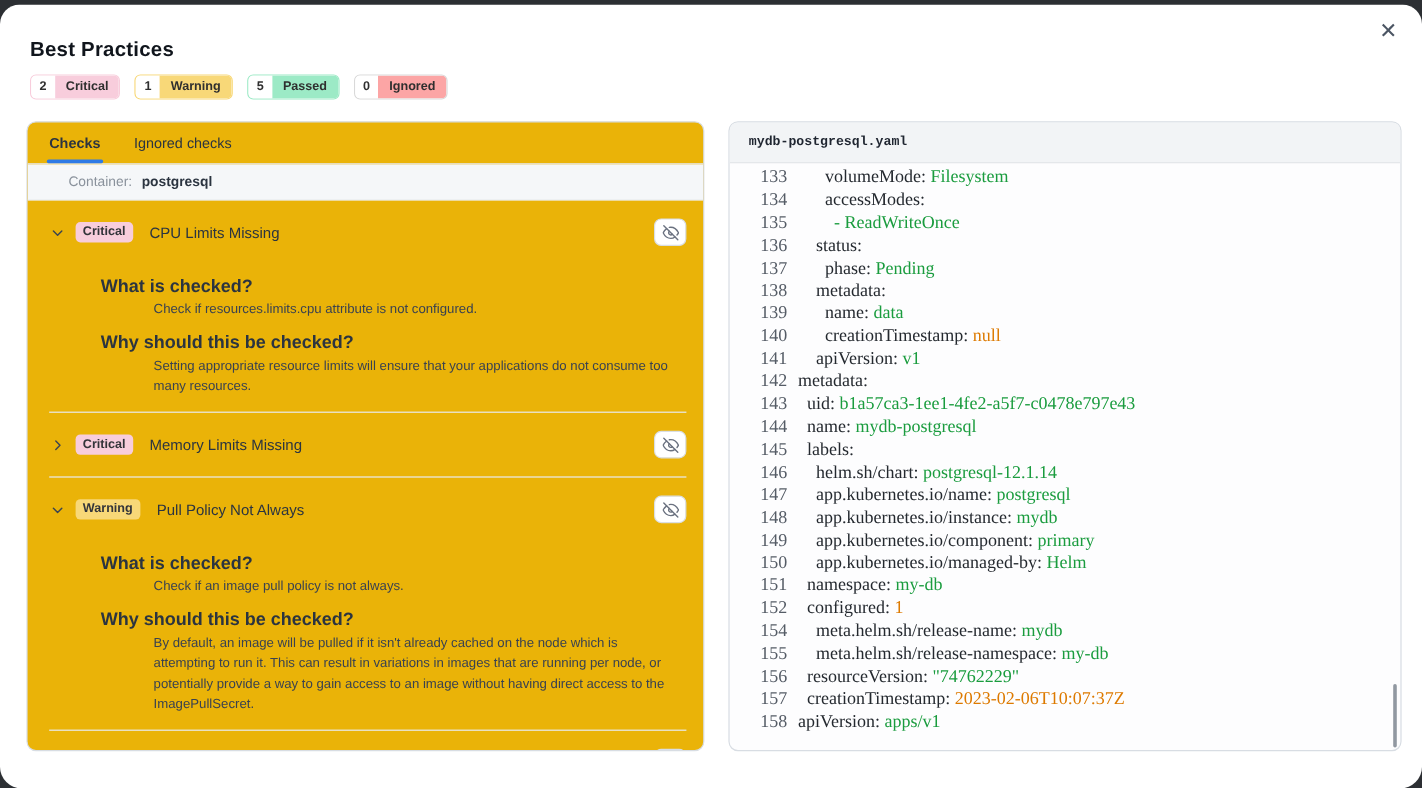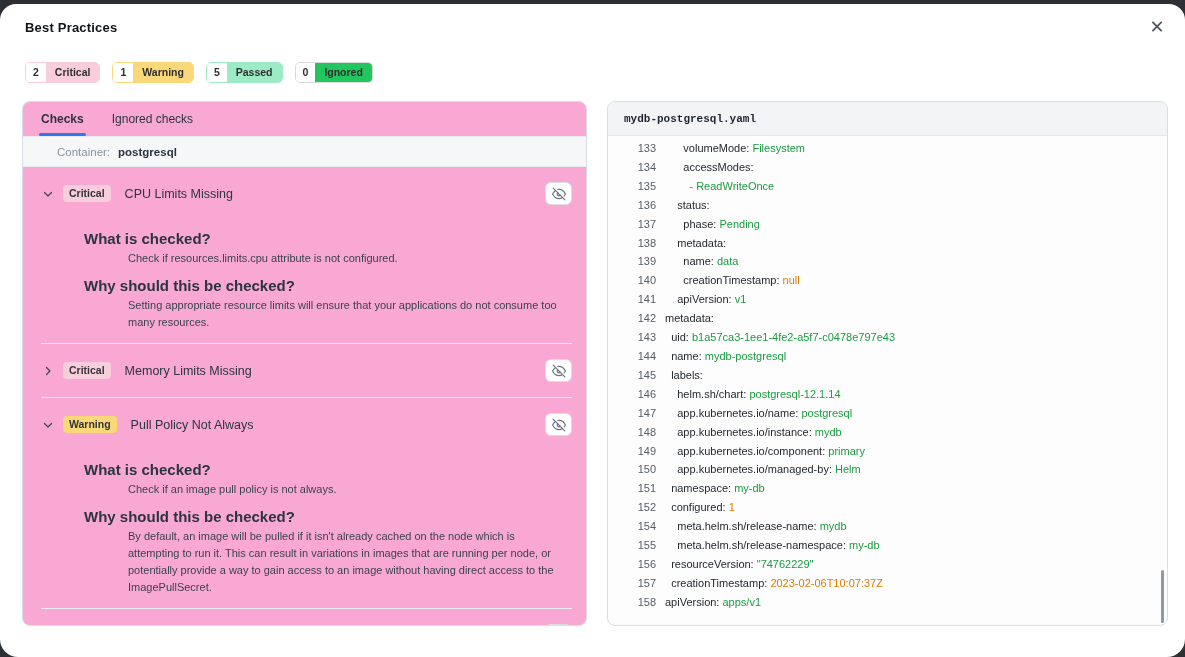--- a/index.html
+++ b/index.html
@@ -6,41 +6,41 @@
   html,body { width:1185px; height:657px; overflow:hidden; }
   body { background:#2c2f33; font-family:"Liberation Sans", sans-serif; }
 
   .modal {
     position:absolute; top:4px; left:0; right:0; bottom:0;
     background:#ffffff; border-radius:16px 16px 18px 18px;
     overflow:hidden;
   }
 
   .modal-title {
-    position:absolute; top:16px; left:25px;
-    font-size:13px; font-weight:700; color:#10151c; letter-spacing:.2px;
+    position:absolute; top:28px; left:25px;
+    font-size:17px; font-weight:700; color:#10151c; letter-spacing:.2px;
   }
   .close-btn {
     position:absolute; top:10px; right:16px; width:24px; height:24px;
     display:flex; align-items:center; justify-content:center;
     font-size:18px; color:#4b5563; cursor:pointer; background:none; border:none;
     font-family:"DejaVu Sans", sans-serif;
   }
 
   .badges { position:absolute; top:58px; left:25px; display:flex; gap:12px; }
   .badge {
     display:inline-flex; border:1px solid; border-radius:5px; overflow:hidden;
     font-size:10.5px; font-weight:700; color:#2f2f2f; line-height:1;
   }
   .badge .num { background:#fff; padding:4px 7px; }
   .badge .lbl { padding:4px 9px; }
 
   .panel {
     position:absolute; top:97px; height:525px;
-    border:1px solid #d8dde3; border-radius:8px; background:#f9a8d4; overflow:hidden;
+    border:1px solid #d8dde3; border-radius:8px; background:#eab308; overflow:hidden;
   }
   .panel.left  { left:22px;  width:565px; }
   .panel.right { left:607px; width:561px; background:#fdfdfe; }
 
   
   .tabs { height:35px; border-bottom:1px solid #e5e8ec; display:flex; align-items:stretch; padding:0 18px; gap:28px; }
   .tab { position:relative; display:flex; align-items:center; font-size:12px; color:#2b3440; cursor:pointer; }
   .tab.active { font-weight:700; }
   .tab.active::after { content:""; position:absolute; left:-2px; right:-2px; bottom:0; height:3px; background:#2e7ae5; border-radius:2px; }
 
@@ -67,21 +67,21 @@
   .check-body p  { font-size:11px; color:#3a4250; line-height:17px;margin-left:44px; }
   .sep { height:1px; background:#e9ecef; margin:0 14px 0 18px; }
 
   
   .code-header {
     height:34px; background:#f2f4f6; border-bottom:1px solid #e4e7ea;
     display:flex; align-items:center; padding:0 16px;
     font-family:"Liberation Mono","DejaVu Sans Mono",monospace;
     font-size:11px; font-weight:700; color:#1f2530;
   }
-  .code-body { padding-top:3px; font-family:Liberation Sans, sans-serif; font-size:11px; }
+  .code-body { padding-top:3px; font-family:Liberation Serif, serif; font-size:15px; }
   .code-line { display:flex; line-height:18.9px; }
   .ln { flex:0 0 48px; text-align:right; color:#555c66; }
   .lc { margin-left:9px; white-space:pre; color:#24292f; }
   .lc .v-g { color:#1a9c3e; }
   .lc .v-o { color:#dd7a00; }
 
   .scroll-thumb {
     position:absolute; right:3px; top:468px; width:3px; height:53px;
     background:#9198a1; border-radius:2px; cursor:pointer;
   }
@@ -102,21 +102,21 @@
       <div class="badge" style="border-color: rgb(248, 216, 120);">
         <span class="num">1</span>
         <span class="lbl" style="background: rgb(248, 216, 120);">Warning</span>
       </div>
       <div class="badge" style="border-color: rgb(156, 234, 198);">
         <span class="num">5</span>
         <span class="lbl" style="background: rgb(156, 234, 198);">Passed</span>
       </div>
       <div class="badge" style="border-color: rgb(217, 217, 217);">
         <span class="num">0</span>
-        <span class="lbl" style="background: #22c55e;">Ignored</span>
+        <span class="lbl" style="background: #fca5a5;">Ignored</span>
       </div>
     </div>
 
   <div class="panel left">
     <div class="tabs">
       <div class="tab active">Checks</div>
       <div class="tab">Ignored checks</div>
     </div>
     <div class="container-row">
       <span class="clabel">Container:</span>

